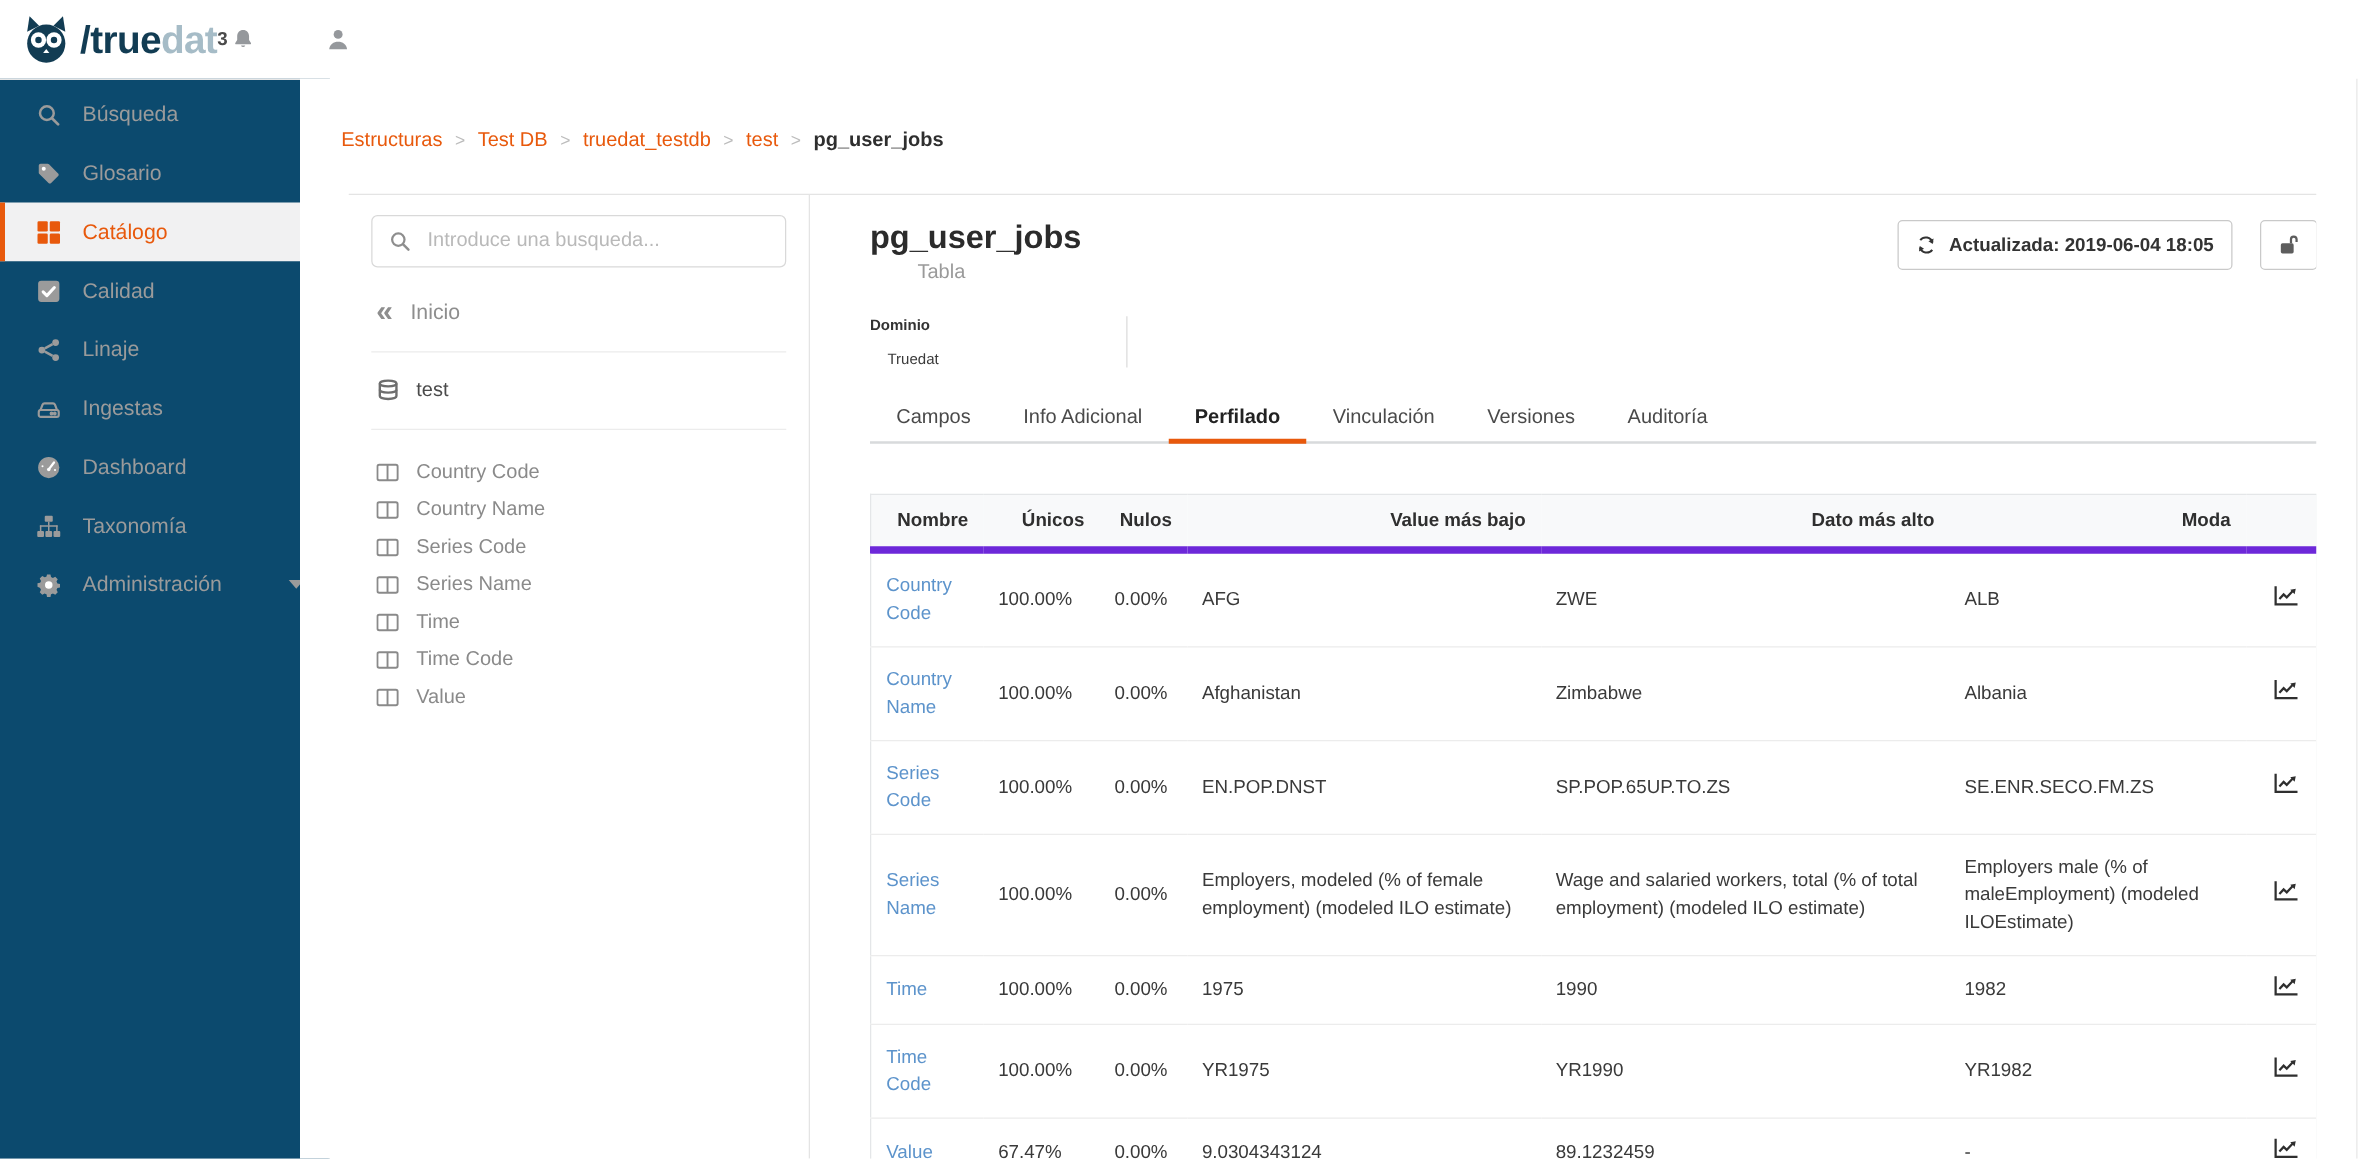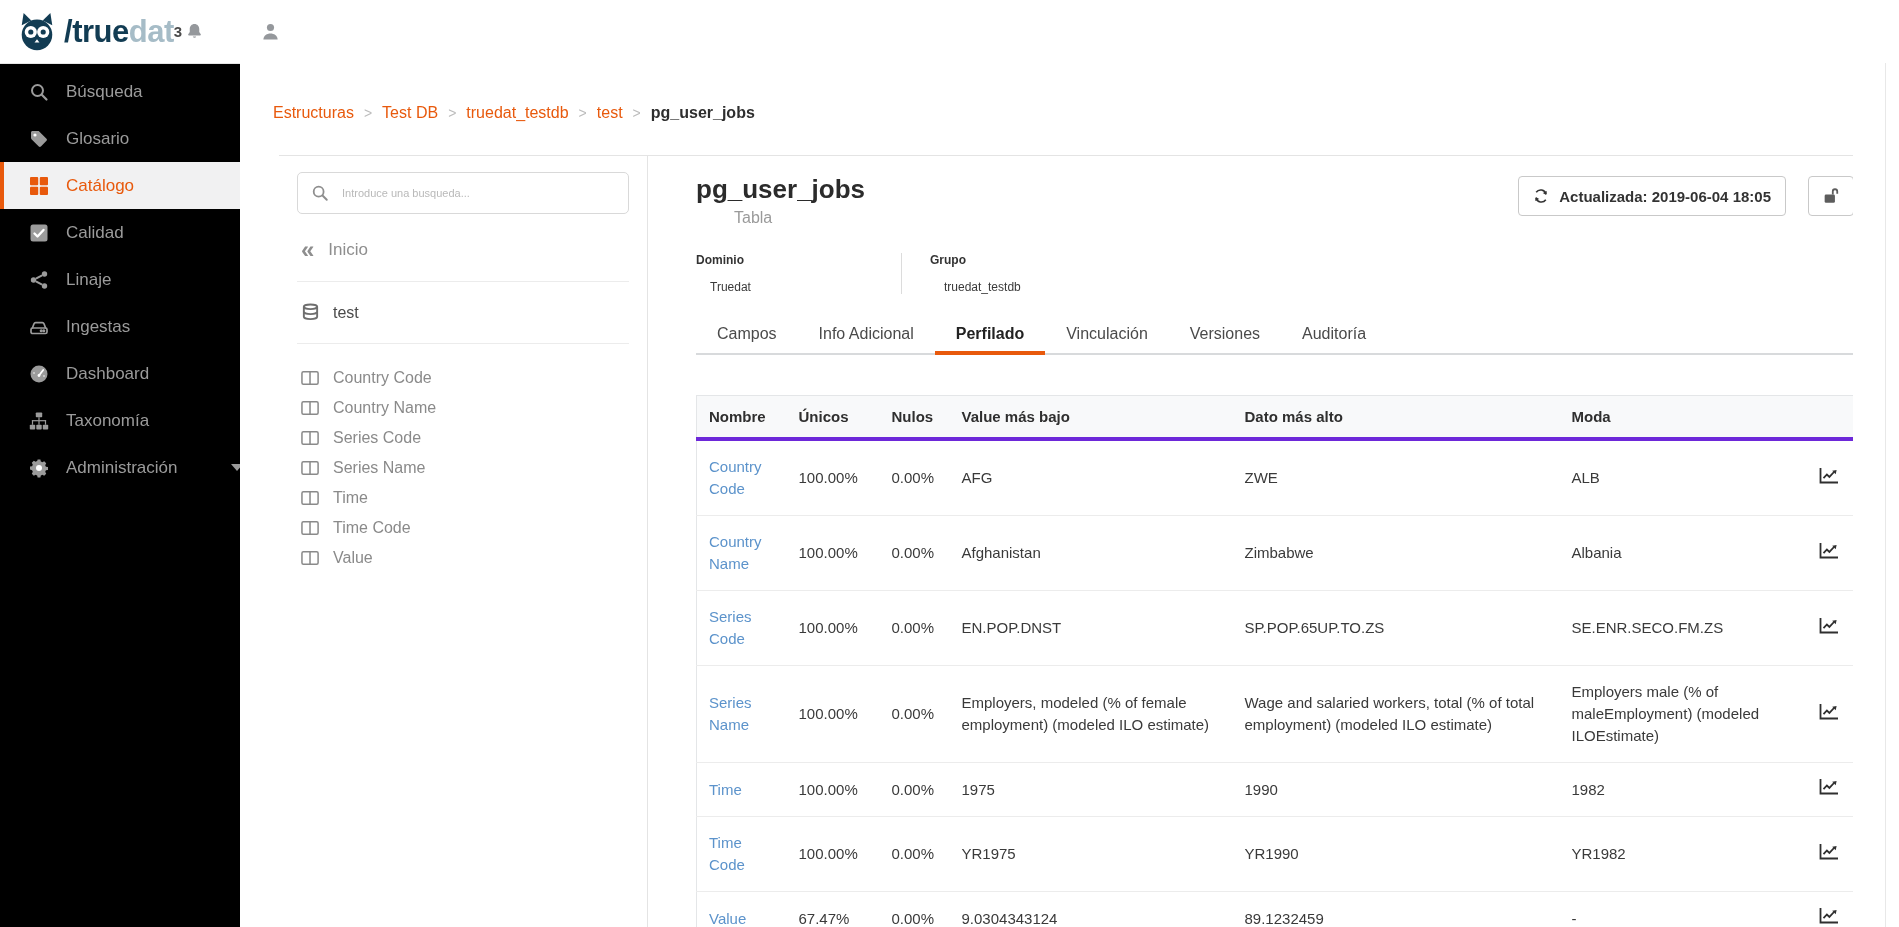--- a/index.html
+++ b/index.html
@@ -12,42 +12,42 @@
   .topbar { height:63px; display:flex; align-items:center; justify-content:flex-start; padding:0 10px 0 16px; background:#fff; }
   .brand { display:flex; align-items:center; gap:6px; cursor:pointer; }
   .brand-text { font-size:31px; font-weight:800; letter-spacing:-0.5px; }
   .brand-slash,.brand-true { color:#123c53; }
   .brand-dat { color:#a6bcc7; }
   .top-right { display:flex; align-items:center; gap:56px; padding-right:6px; }
   .notif { display:flex; align-items:center; gap:3px; cursor:pointer; }
   .notif-count { font-size:15px; font-weight:700; color:#4a4a4a; }
   .icon-gray { color:#95989c; }
   
-  .sidebar { position:absolute; left:0; top:63px; width:264px; bottom:0; background:#000000;
+  .sidebar { position:absolute; left:0; top:63px; width:264px; bottom:0; background:#0c4a6e;
              border-top:1px solid #e6e6e6; border-right:1px solid #e6e6e6; padding-top:4px; }
   .side-item { height:47px; display:flex; align-items:center; gap:17px; padding-left:25px;
                border-left:4px solid transparent; color:#9b9b9b; font-size:17px; cursor:pointer; }
   .side-item svg { flex:0 0 auto; }
   .side-item.active { background:#f1f1f2; border-left-color:#e8590c; color:#e8590c; }
   .caret-down { margin-left:auto; margin-right:20px; width:0; height:0;
                 border-left:6px solid transparent; border-right:6px solid transparent; border-top:7px solid #9b9b9b; }
   
   .content { position:absolute; left:240px; top:63px; right:0; bottom:0; background:#fff; }
   .right-line { position:absolute; left:1885px; top:63px; bottom:0; width:1px; background:#e8e8e8; }
   .breadcrumb { position:absolute; top:41px; left:33px; font-size:16px; color:#b3b3b3; }
   .crumb-link { color:#e8590c; cursor:pointer; }
   .crumb-sep { color:#bcbcbc; margin:0 10px; font-size:14px; }
   .crumb-current { color:#2e2e2e; font-weight:700; }
   .work { position:absolute; top:92px; left:39px; right:46px; bottom:0;
           border-top:1px solid #e4e4e4; display:flex; overflow:hidden; }
   
   .tree-panel { width:369px; flex:0 0 369px; border-right:1px solid #e4e4e4; padding:16px 18px 0 18px; }
   .search-box { height:42px; border:1px solid #d9d9d9; border-radius:5px; display:flex; align-items:center;
                 gap:11px; padding:0 13px; background:#fff; }
-  .search-box input { border:none; outline:none; flex:1; font-size:11px; color:#555;
+  .search-box input { border:none; outline:none; flex:1; font-size:16px; color:#555;
                       font-family:"Liberation Sans", sans-serif; }
   .search-box input::placeholder { color:#b9b9b9; }
   .back-row { margin-top:26px; display:flex; align-items:center; gap:14px; color:#8e8e8e; font-size:17px;
               cursor:pointer; padding-left:4px; }
   .chev { font-size:24px; line-height:16px; color:#8e8e8e; font-weight:700; }
   .panel-divider { border:none; border-top:1px solid #ececec; margin:21px 0 0 0; }
   .root-row { margin-top:21px; display:flex; align-items:center; gap:13px; color:#4a4a4a; font-size:16px;
               cursor:pointer; padding-left:4px; }
   .fields { margin-top:19px; }
   .field-row { height:30px; display:flex; align-items:center; gap:13px; color:#8a8a8a; font-size:16px;
@@ -67,22 +67,22 @@
   .meta-col2 { padding-left:28px; }
   .meta-label { font-size:12px; font-weight:700; color:#333; }
   .meta-value { margin-top:13px; padding-left:14px; font-size:12px; color:#3a3a3a; }
   .tabs { margin-top:22px; display:flex; border-bottom:2px solid #d8dadc; }
   .tab { padding:9px 21px 10px 21px; font-size:16px; color:#4a4a4a; position:relative; cursor:pointer; }
   .tab.active { font-weight:700; color:#222; }
   .tab.active::after { content:""; position:absolute; left:0; right:0; bottom:-2px; height:4px; background:#e8590c; }
   
   table.profile { margin-top:40px; width:1157px; border-collapse:collapse; font-size:15px; color:#3a3a3a;
                   border:1px solid #e4e6e8; table-layout:fixed; }
-  table.profile thead th { background:#f8f9fa; text-align:left; font-weight:700; color:#2f2f2f;
-                           padding:12px 12px; border-bottom:4px solid #6d28d9; }
+  table.profile thead th { background:#f8f9fa; text-align:right; font-weight:700; color:#2f2f2f;
+                           padding:12px 12px; border-bottom:6px solid #6d28d9; }
   table.profile tbody td { padding:15px 12px; border-top:1px solid #ececec; vertical-align:middle;
                            line-height:22px; word-wrap:break-word; }
   td.c-name { color:#5c93cb; cursor:pointer; }
   td.c-icon { text-align:right; padding-right:14px !important; }
   .chart-btn { display:inline-block; color:#2f2f2f; cursor:pointer; }
 </style>
 </head>
 <body>
 
 <div class="topbar">
@@ -307,24 +307,20 @@
             </svg>
           </button>
         </div>
       </div>
 
       <div class="meta-row">
         <div class="meta-col1">
           <div class="meta-label">Dominio</div>
           <div class="meta-value">Truedat</div>
         </div>
-        <div class="meta-col2">
-          <div class="meta-label">Grupo</div>
-          <div class="meta-value">truedat_testdb</div>
-        </div>
       </div>
 
       <div class="tabs">
         <div class="tab">Campos</div>
         <div class="tab">Info Adicional</div>
         <div class="tab active">Perfilado</div>
         <div class="tab">Vinculación</div>
         <div class="tab">Versiones</div>
         <div class="tab">Auditoría</div>
       </div>

